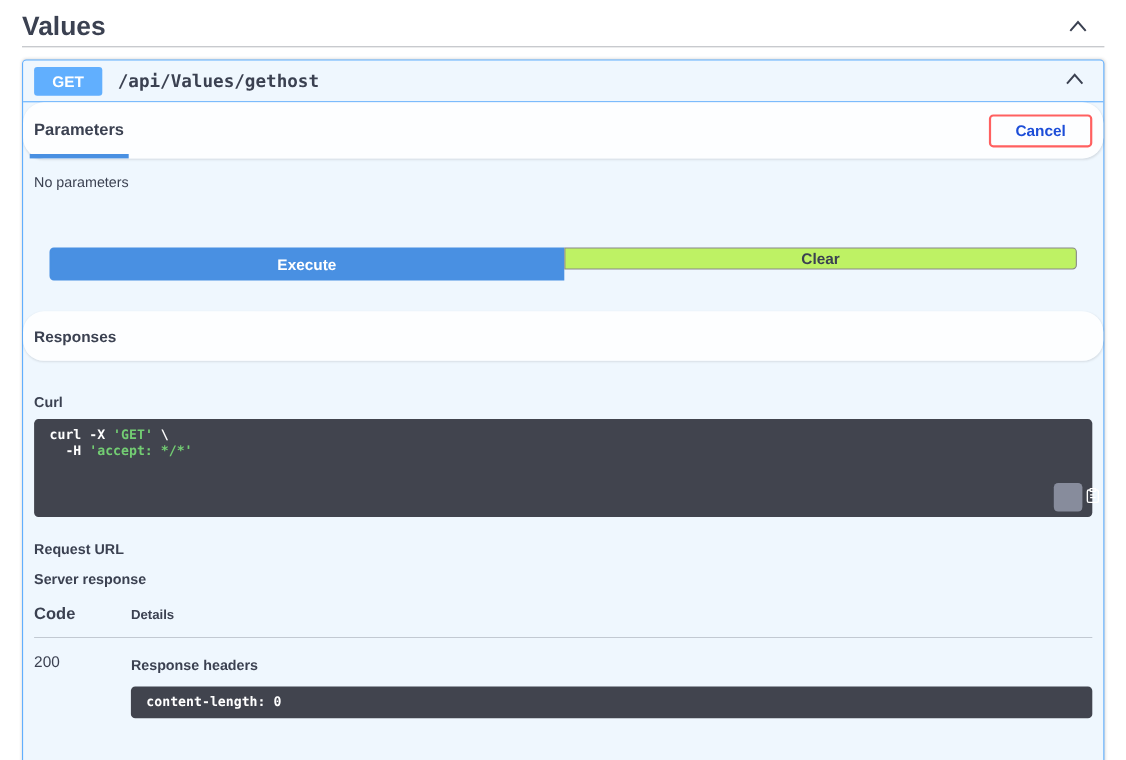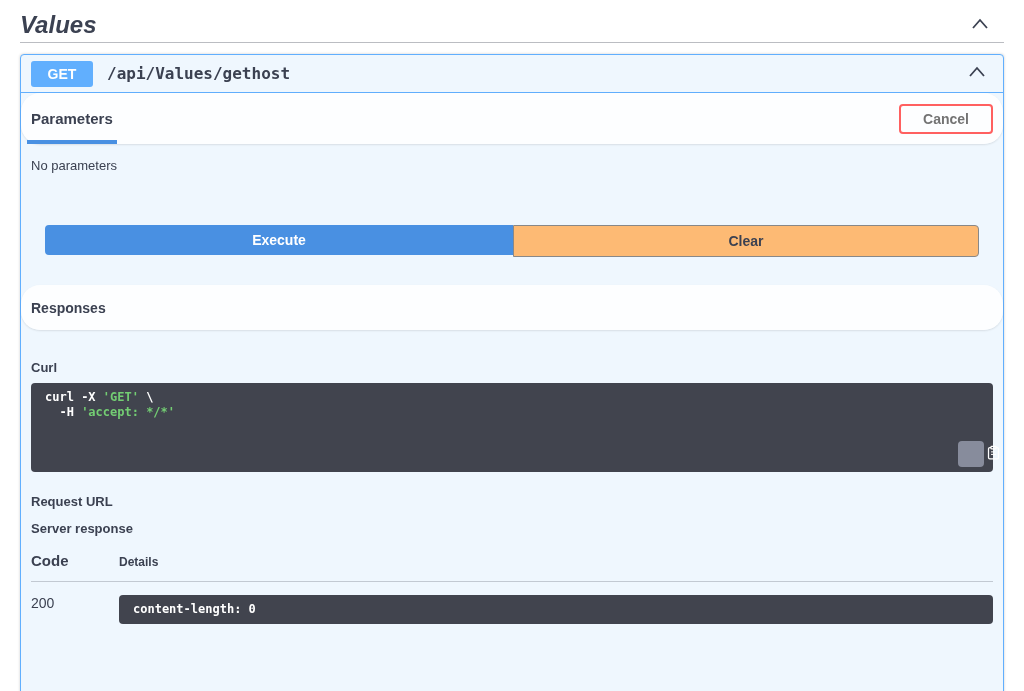--- a/index.html
+++ b/index.html
@@ -7,21 +7,21 @@
   body {
     width: 1024px; height: 691px; overflow: hidden;
     background: #ffffff;
     font-family: "Liberation Sans", sans-serif;
     color: #3b4151;
   }
   .page { padding: 0 20px; }
 
   
   .section-header { display: flex; align-items: center; padding-top: 8px; height: 42px; }
-  .section-title { font-size: 24px; font-weight: 700; margin: 0; color: #3b4151; font-style: italic; }
+  .section-title { font-size: 24px; font-weight: 700; margin: 0; color: #3b4151; }
   .icon-btn { margin-left: auto; background: none; border: none; padding: 0 14px 0 0; cursor: pointer; display: flex; align-items: center; }
   .section-divider { height: 1px; background: rgba(59,65,81,.35); }
 
   
   .opblock {
     margin-top: 11px;
     border: 1px solid #61affe;
     border-radius: 4px;
     background: #eff7fe;
     box-shadow: 0 0 3px rgba(0,0,0,.19);
@@ -57,42 +57,42 @@
   .tab-item {
     position: relative; height: 100%;
     display: flex; align-items: center;
     font-size: 15px; font-weight: 700; cursor: pointer;
   }
   .tab-indicator { position: absolute; bottom: 0; left: -4px; right: -4px; height: 4px; background: #4990e2; }
   .cancel-button {
     margin-left: auto;
     background: transparent;
     border: 2px solid #ff6060; border-radius: 4px;
-    color: #737373; font-weight: 700; font-size: 14px;
+    color: #1d4ed8; font-weight: 700; font-size: 14px;
     font-family: "Liberation Sans", sans-serif;
     padding: 5px 22px; cursor: pointer;
   }
   .responses-header { height: 45px; }
   .section-label { font-size: 14px; font-weight: 700; }
 
   
   .params-body { padding: 14px 10px 28px; }
   .no-params { font-size: 13px; color: #3b4151; }
   .execute-row { display: flex; margin: 52px 14px 0; border-radius: 15px; }
   .execute-button {
     flex: 1; height: 30px;
     background: #4990e2; border: 2px solid #4990e2;
     border-radius: 4px 0 0 4px;
     color: #fff; font-weight: 700; font-size: 14px;
     font-family: "Liberation Sans", sans-serif;
     cursor: pointer;
   }
   .clear-button {
-    flex: 1; height: 32px;
-    background: #fdba74; border: 1px solid #888;
+    flex: 1; height: 20px;
+    background: #bef264; border: 1px solid #888;
     border-radius: 0 4px 4px 0;
     color: #3b4151; font-weight: 700; font-size: 14px;
     font-family: "Liberation Sans", sans-serif;
     cursor: pointer;
   }
 
   
   .responses-body { padding: 30px 10px 20px; }
   .block-label { font-size: 13px; font-weight: 700; margin-bottom: 8px; }
   .code-block {
@@ -196,20 +196,21 @@
       <div class="block-label server-response-label">Server response</div>
 
       <div class="response-table-head">
         <div class="col-code">Code</div>
         <div class="col-details">Details</div>
       </div>
 
       <div class="response-row">
         <div class="status-code">200</div>
         <div class="row-details">
+          <div class="response-headers-label">Response headers</div>
           <div class="code-block response-headers-block">
             <div class="code-line">content-length: 0</div>
 
           </div>
         </div>
       </div>
 
     </div>
   </div>
 </div>

